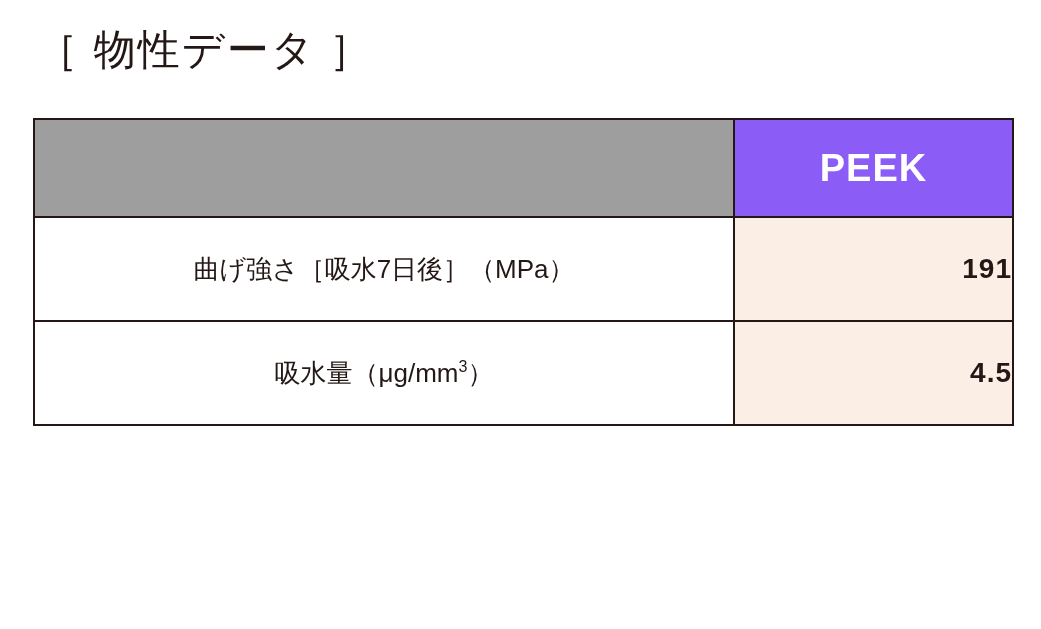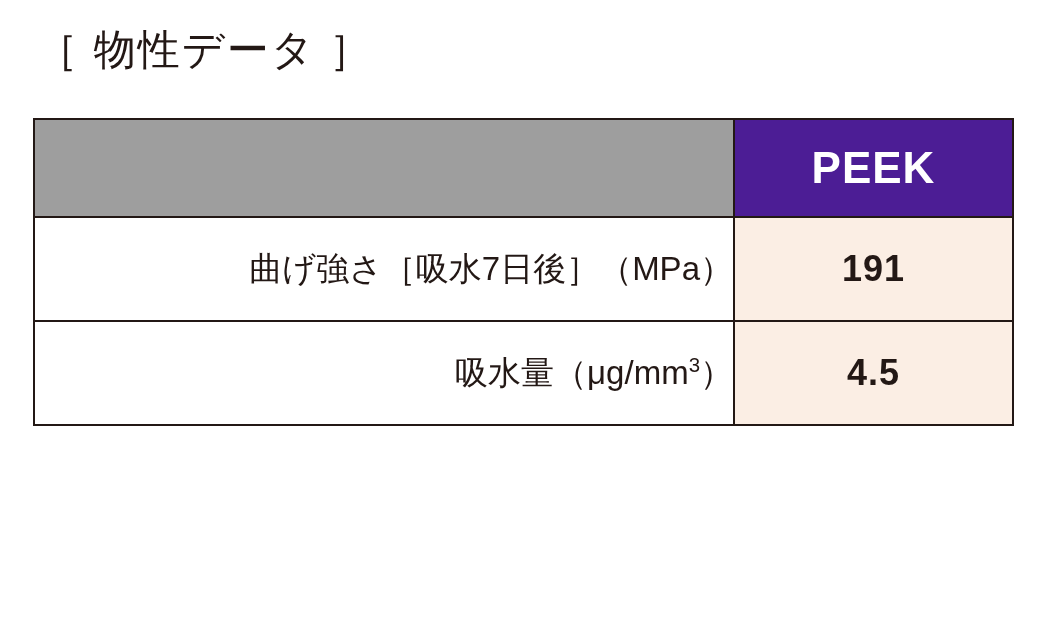--- a/index.html
+++ b/index.html
@@ -47,44 +47,44 @@
   table.props th, table.props td {
     border: 2px solid #231815;
     padding: 0;
     vertical-align: middle;
   }
   th.head-label {
     background: #9e9e9e;
     height: 96px;
   }
   th.head-value {
-    background: #4c1d95;
+    background: #8b5cf6;
     color: #ffffff;
     height: 96px;
-    font-size: 44px;
+    font-size: 38px;
     font-weight: bold;
     letter-spacing: 1px;
     text-align: center;
   }
   td.label {
     height: 102px;
     background: #ffffff;
-    font-size: 33px;
+    font-size: 26px;
     font-weight: 400;
     padding-left: 42px;
-    text-align: right;
+    text-align: center;
     white-space: nowrap;
     letter-spacing: 0px;
   }
   td.value {
     height: 102px;
     background: #fbeee4;
-    font-size: 36px;
+    font-size: 28px;
     font-weight: bold;
-    text-align: center;
+    text-align: right;
     letter-spacing: 1px;
   }
   sup.sup {
     font-size: 0.62em;
     vertical-align: super;
     line-height: 0;
   }
 </style>
 </head>
 <body>

